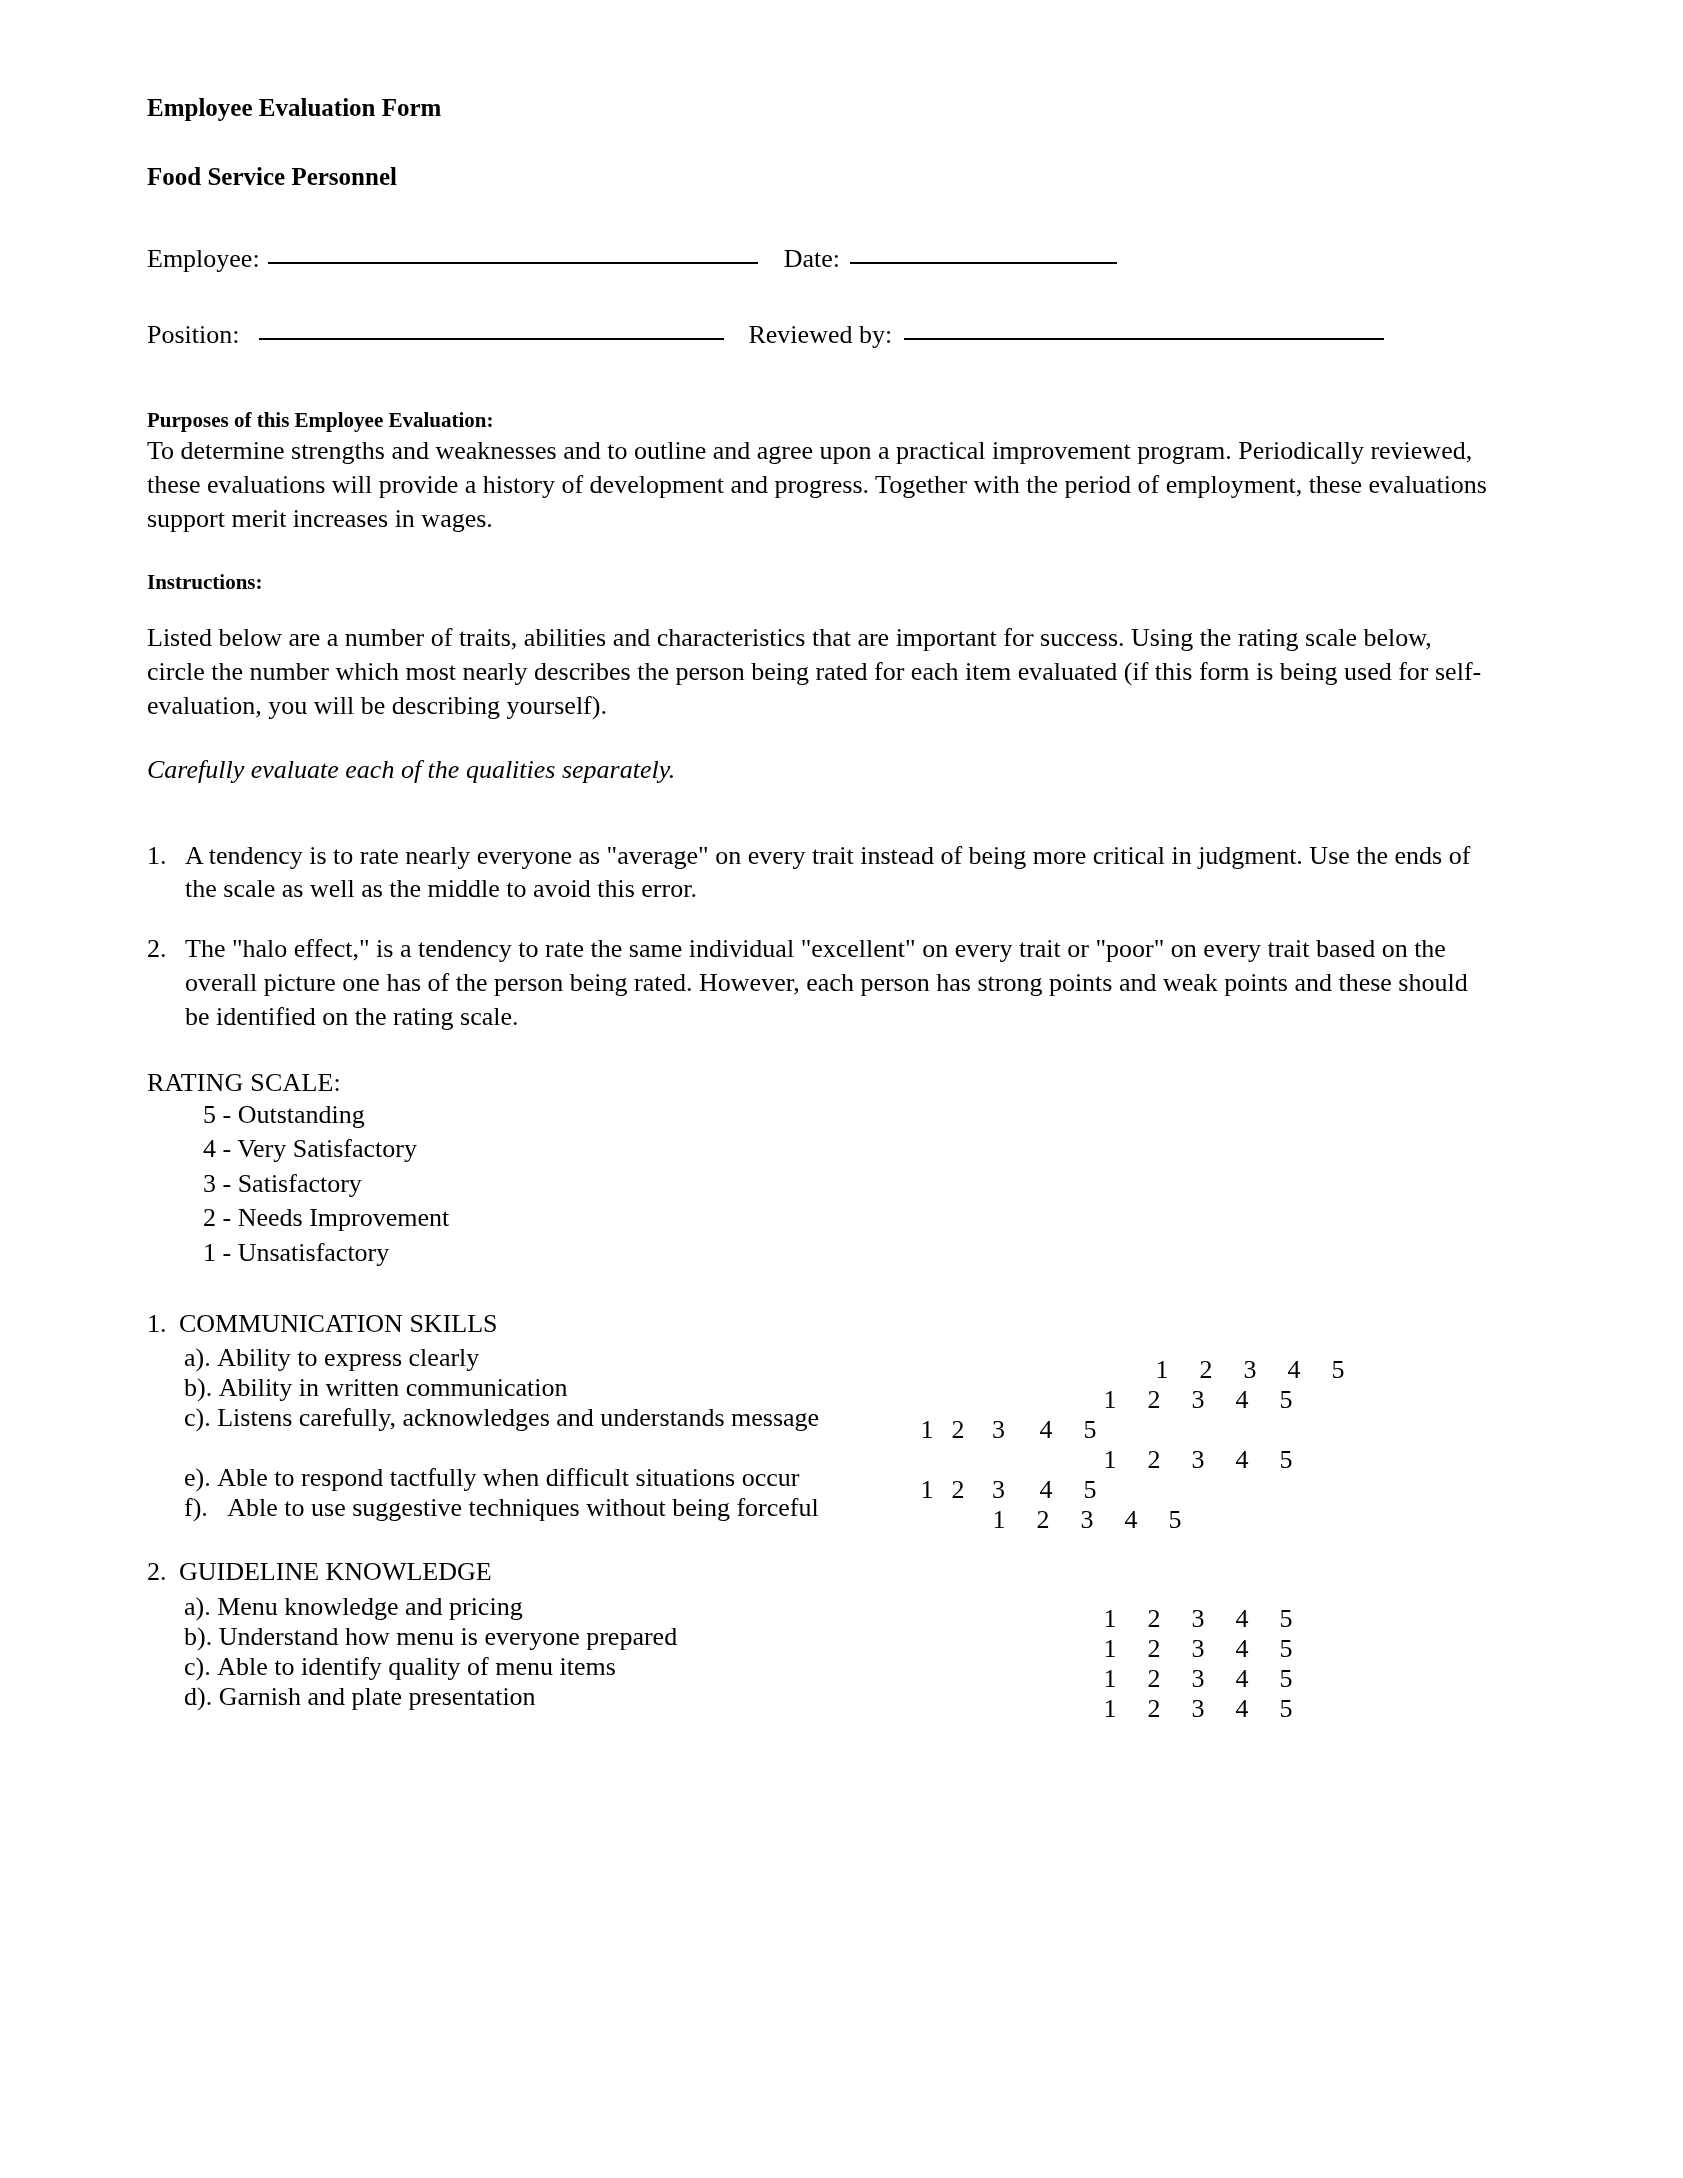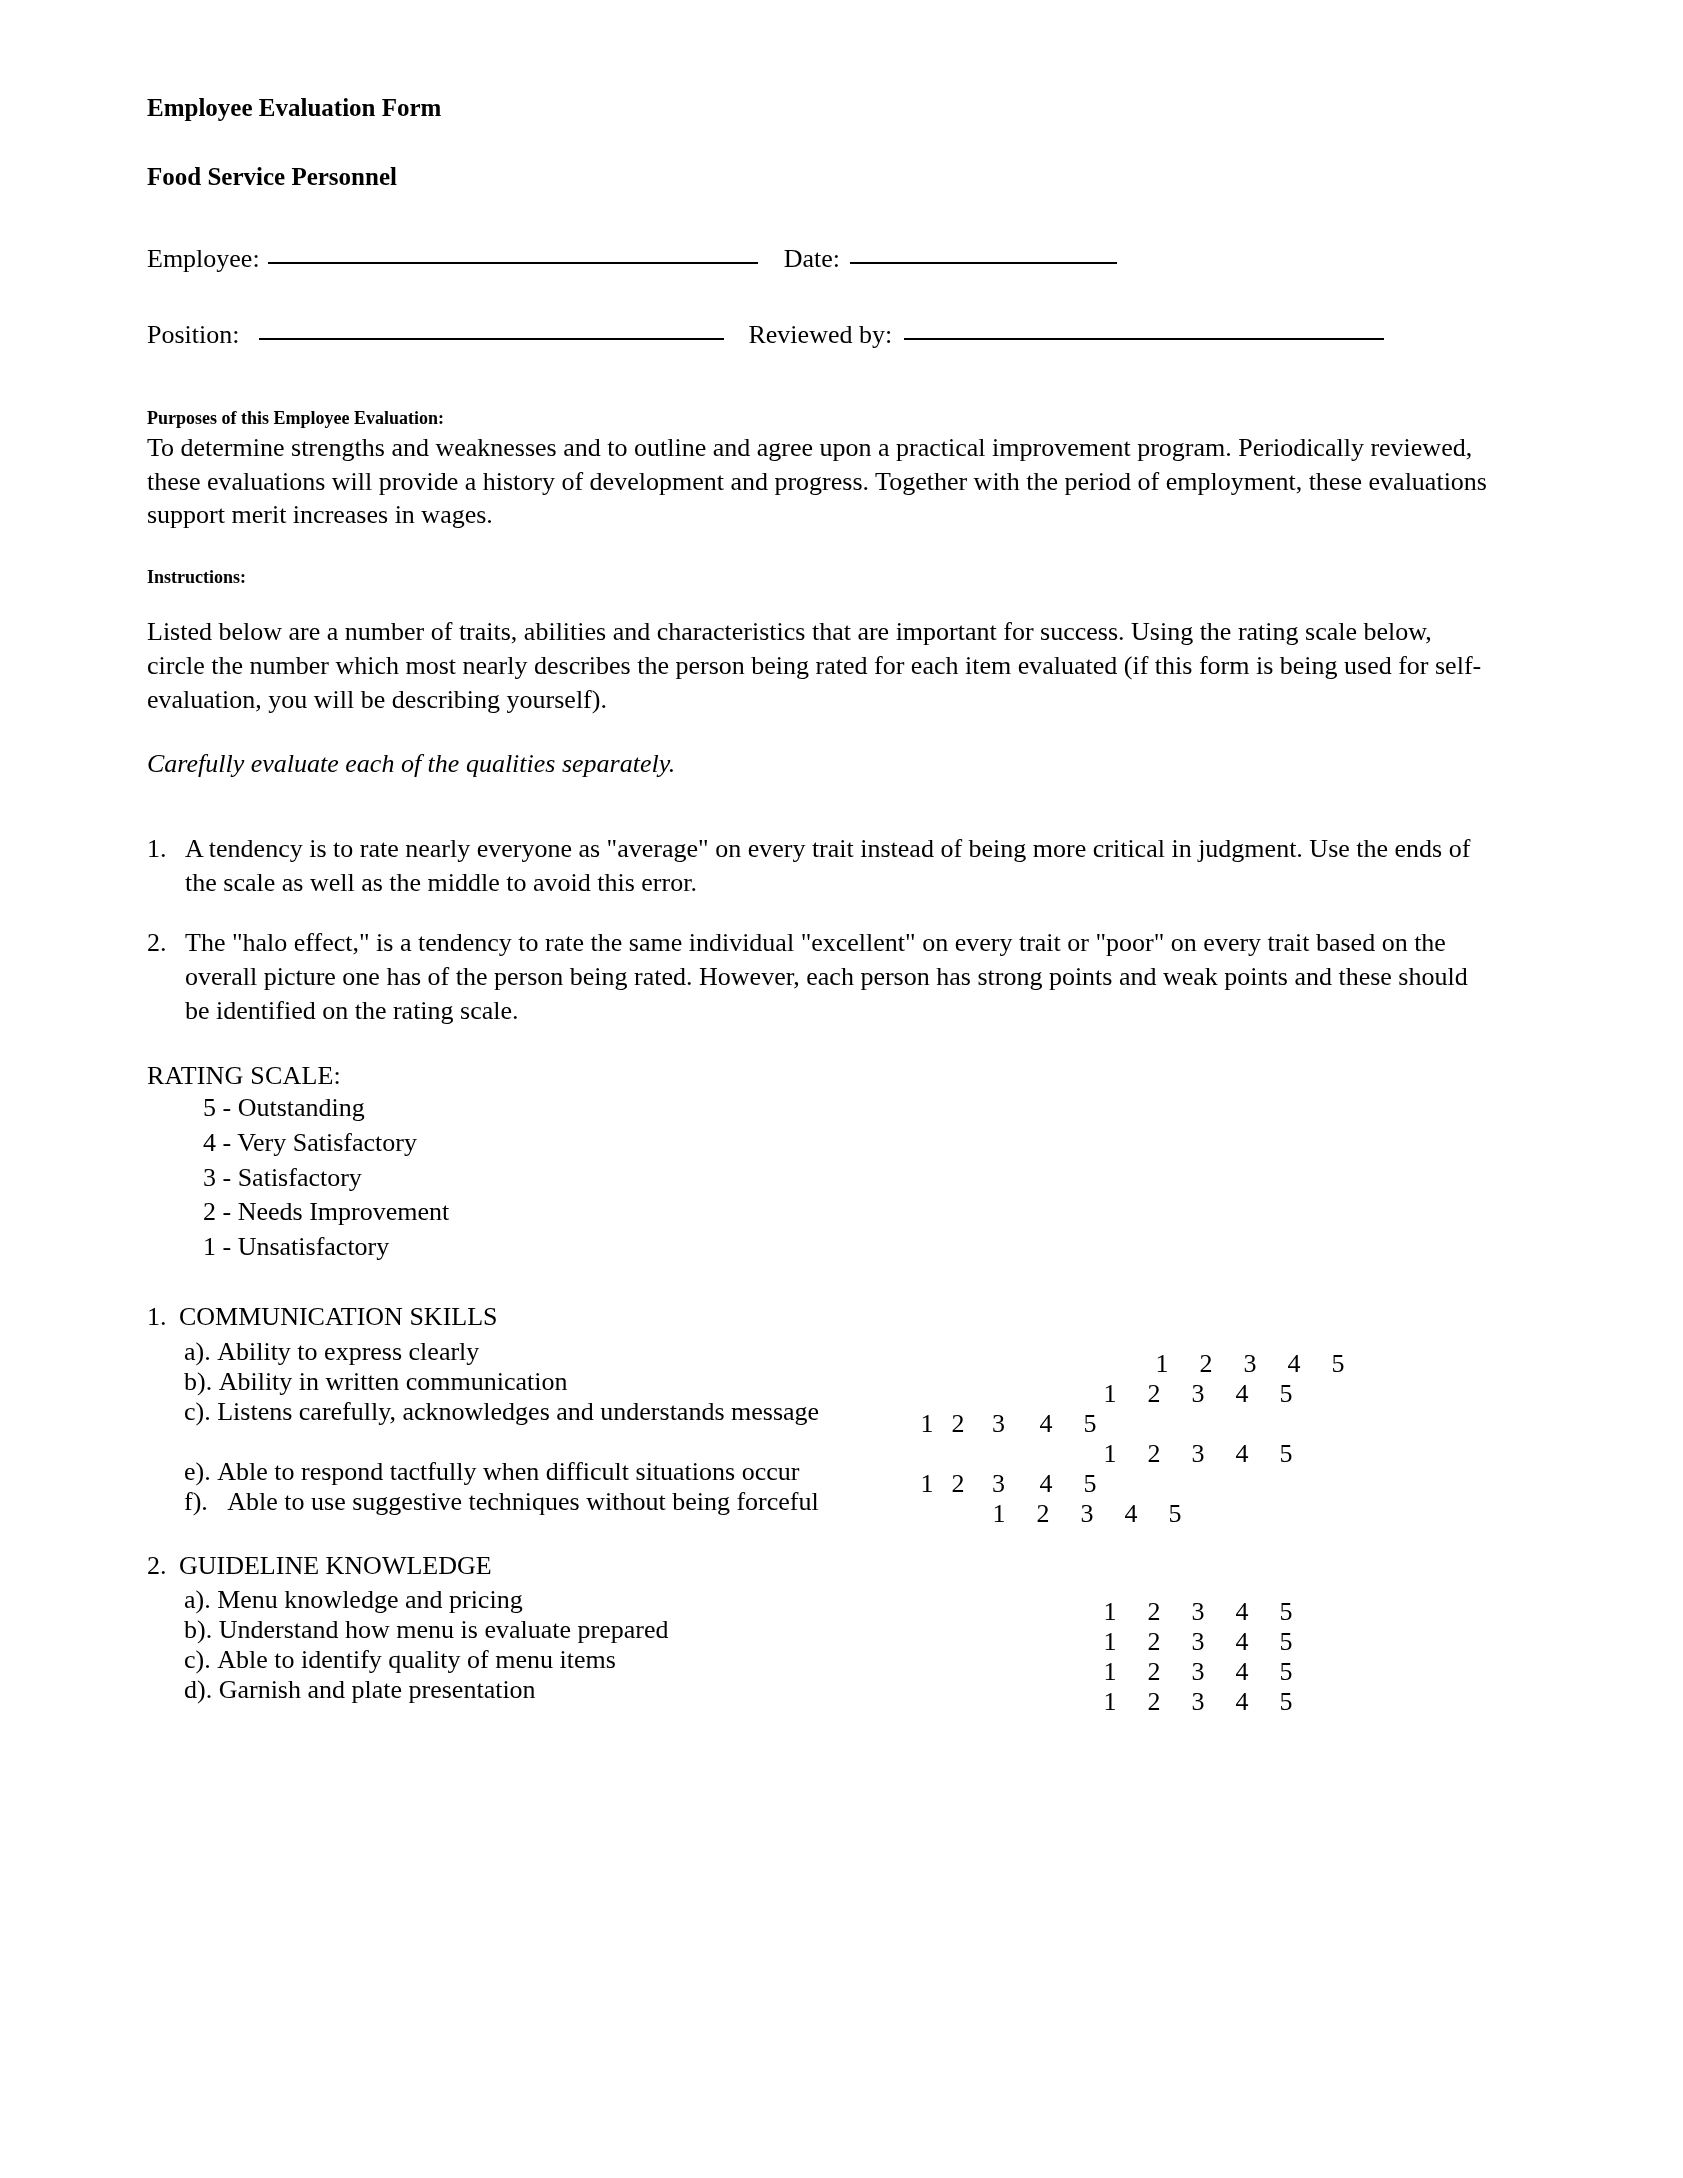--- a/index.html
+++ b/index.html
@@ -51,21 +51,21 @@
     border-bottom: 2px solid #000;
     vertical-align: 3px;
     height: 0;
   }
   .rule-emp { width: 490px; margin-left: 8px; margin-right: 26px;}
   .rule-date { width: 267px; margin-left: 10px; }
   .rule-pos { width: 465px; margin-left: 20px; margin-right: 24px;}
   .rule-rev { width: 480px; margin-left: 12px; }
 
   .h-bold {
-    font-size: 18px;
+    font-size: 21px;
     font-weight: bold;
     line-height: 1.05;
   }
   .para {
     font-size: 26px;
     line-height: 1.30;
     margin: 0;
     text-align: left;
   }
   .para-purposes { width: 1351px; }
@@ -242,21 +242,21 @@
   </div>
 
   <div class="item-row">
     <span class="item-label"><span>a).</span>&nbsp;<span>Menu knowledge and pricing</span></span>
     <span class="ratings" style="left:941px;">
       <span style="width:44px">1</span><span style="width:44px">2</span><span style="width:44px">3</span><span style="width:44px">4</span><span style="width:44px">5</span>
     </span>
   </div>
 
   <div class="item-row">
-    <span class="item-label"><span>b).</span>&nbsp;<span>Understand how menu is evaluate prepared</span></span>
+    <span class="item-label"><span>b).</span>&nbsp;<span>Understand how menu is everyone prepared</span></span>
     <span class="ratings" style="left:941px;">
       <span style="width:44px">1</span><span style="width:44px">2</span><span style="width:44px">3</span><span style="width:44px">4</span><span style="width:44px">5</span>
     </span>
   </div>
 
   <div class="item-row">
     <span class="item-label"><span>c).</span>&nbsp;<span>Able to identify quality of menu items</span></span>
     <span class="ratings" style="left:941px;">
       <span style="width:44px">1</span><span style="width:44px">2</span><span style="width:44px">3</span><span style="width:44px">4</span><span style="width:44px">5</span>
     </span>

